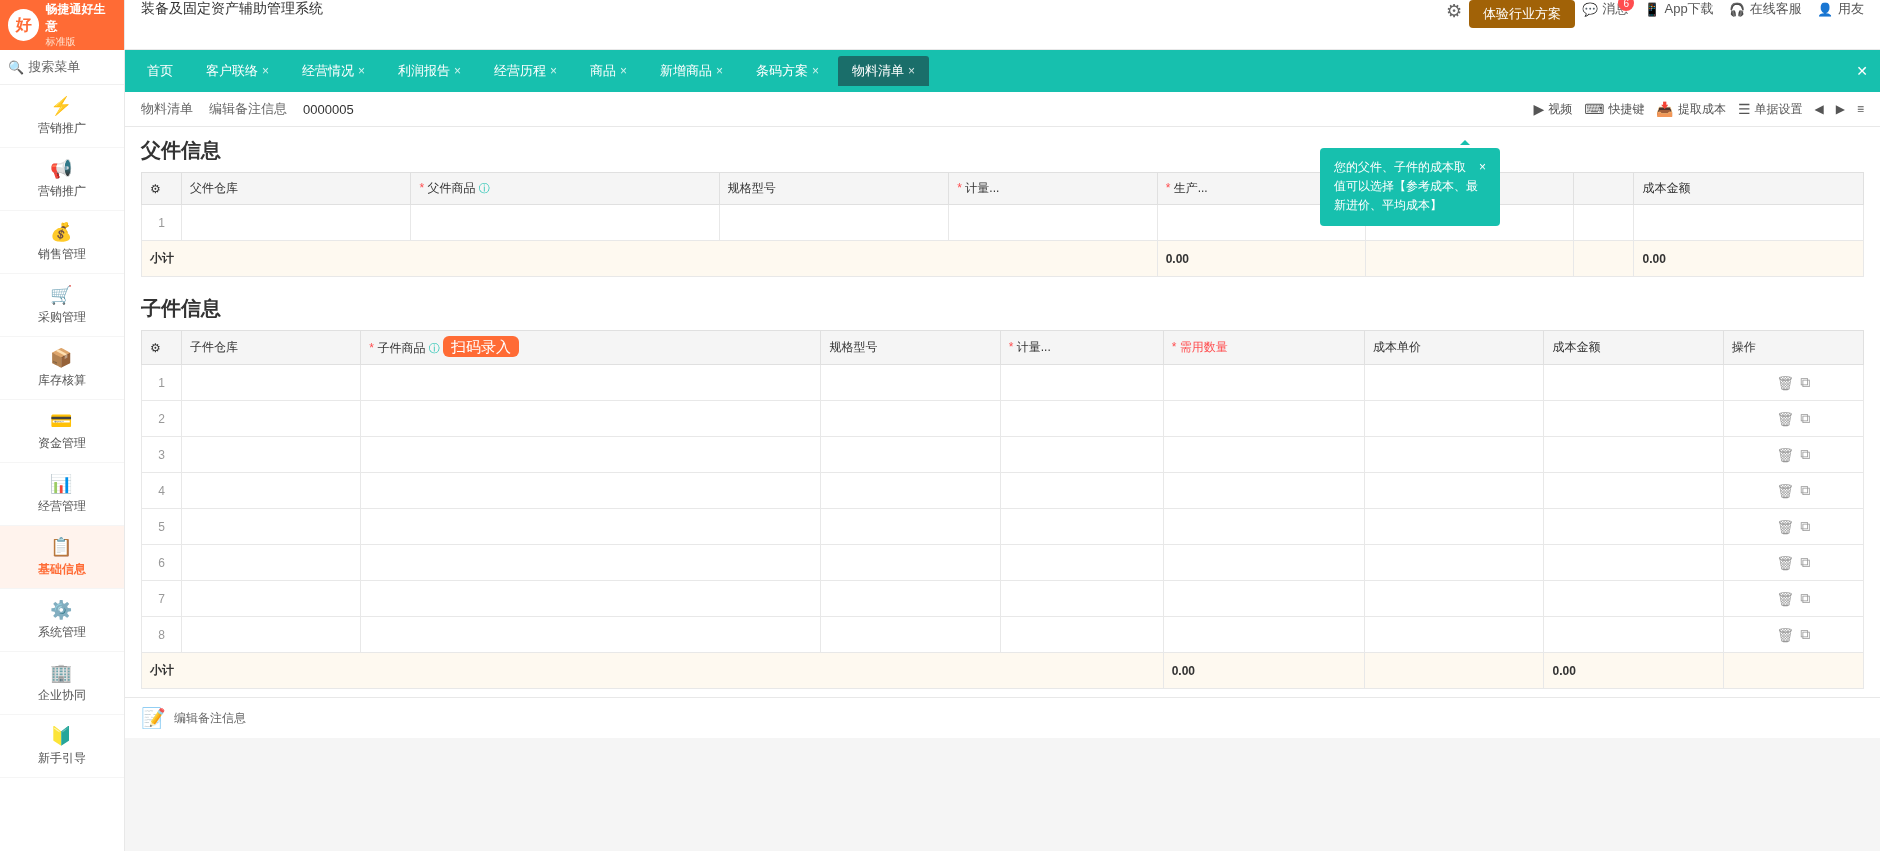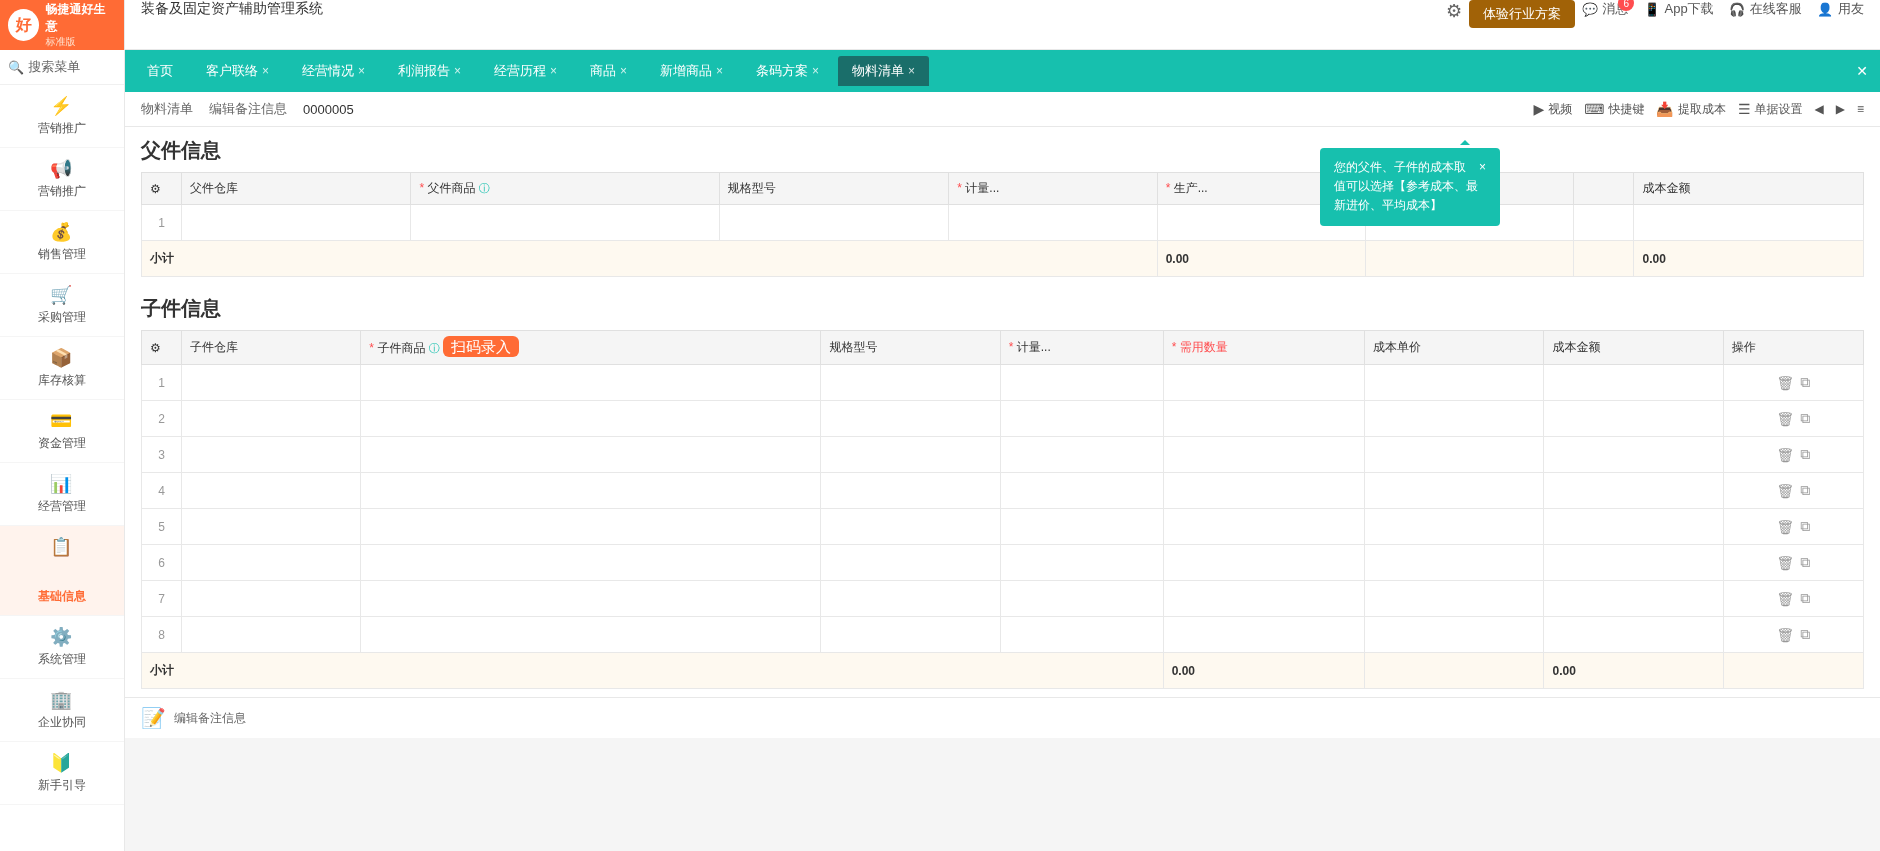--- a/index.html
+++ b/index.html
@@ -52,21 +52,21 @@
       flex-direction: column;
       align-items: center;
       padding: 10px 4px;
       cursor: pointer;
       color: #555;
       font-size: 12px;
       border-bottom: 1px solid #f5f5f5;
     }
     .sidebar-nav-item.active { background: #fff3ed; color: #ff6b35; }
     .sidebar-nav-item .nav-icon { font-size: 18px; margin-bottom: 3px; }
-    .sidebar-nav-item.active .nav-label { color: #ff6b35; font-weight: bold; margin-top: 27px; }
+    .sidebar-nav-item.active .nav-label { color: #ff6b35; font-weight: bold; }
 
     
     .main {
       flex: 1;
       display: flex;
       flex-direction: column;
       overflow: hidden;
     }
 
     

